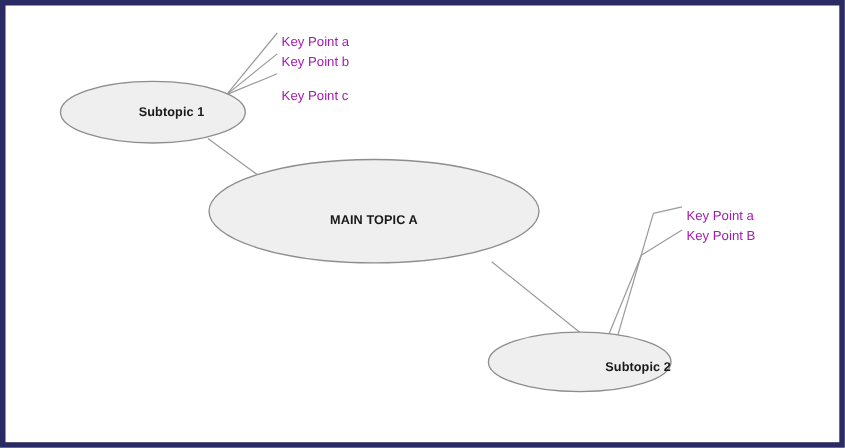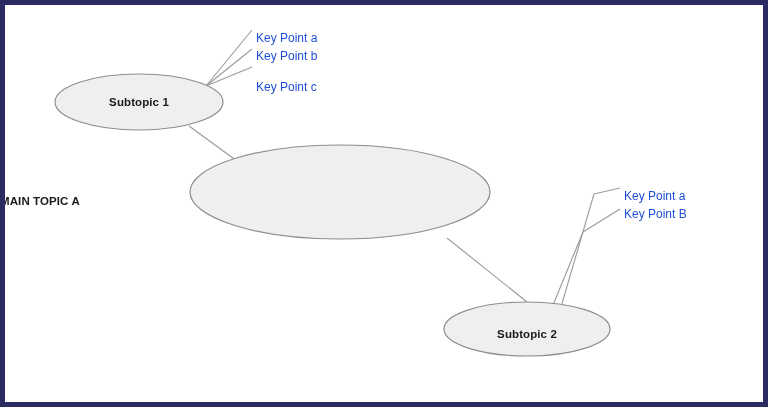--- a/index.html
+++ b/index.html
@@ -56,21 +56,21 @@
     color: #1a1a1a;
     letter-spacing: 0.1px;
     white-space: nowrap;
     z-index: 3;
   }
   .keypoint-label {
     position: absolute;
     font-family: "Liberation Sans", sans-serif;
     font-weight: normal;
     font-size: 12px;
-    color: #1d4ed8;
+    color: #a21caf;
     white-space: nowrap;
     z-index: 3;
   }
 </style>
 </head>
 <body>
 
 <div id="canvas">
 
   <div id="frame-inner"></div>
@@ -100,25 +100,25 @@
 
       <ellipse cx="340" cy="192" rx="150" ry="47" fill="#efefef" stroke="#8d8d8d" stroke-width="1.2"></ellipse>
 
       <ellipse cx="139" cy="102" rx="84" ry="28" fill="#efefef" stroke="#8d8d8d" stroke-width="1.2"></ellipse>
 
       <ellipse cx="527" cy="329" rx="83" ry="27" fill="#efefef" stroke="#8d8d8d" stroke-width="1.2"></ellipse>
 
     </g>
   </svg>
 
-  <div class="node-label" style="left:0; top:195px; width:680px; text-align:left;">MAIN TOPIC A</div>
+  <div class="node-label" style="left:0; top:195px; width:680px; text-align:center;">MAIN TOPIC A</div>
 
-  <div class="node-label" style="left:55px; top:96px; width:168px; text-align:center;">Subtopic 1</div>
+  <div class="node-label" style="left:55px; top:96px; width:168px; text-align:center;padding-left:17px;">Subtopic 1</div>
 
-  <div class="node-label" style="left:444px; top:328px; width:166px; text-align:center;">Subtopic 2</div>
+  <div class="node-label" style="left:444px; top:328px; width:166px; text-align:right;">Subtopic 2</div>
 
   <div class="keypoint-label" style="left:256px; top:31px;">Key Point a</div>
 
   <div class="keypoint-label" style="left:256px; top:49px;">Key Point b</div>
 
   <div class="keypoint-label" style="left:256px; top:80px;">Key Point c</div>
 
   <div class="keypoint-label" style="left:624px; top:189px;">Key Point a</div>
 
   <div class="keypoint-label" style="left:624px; top:207px;">Key Point B</div>

